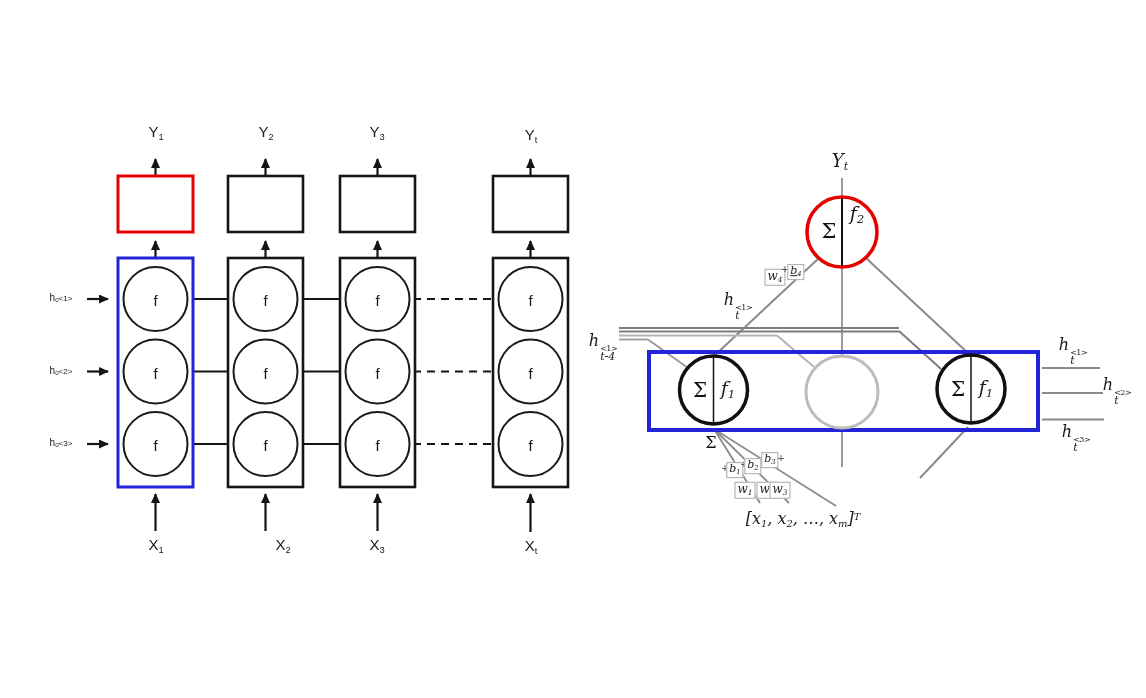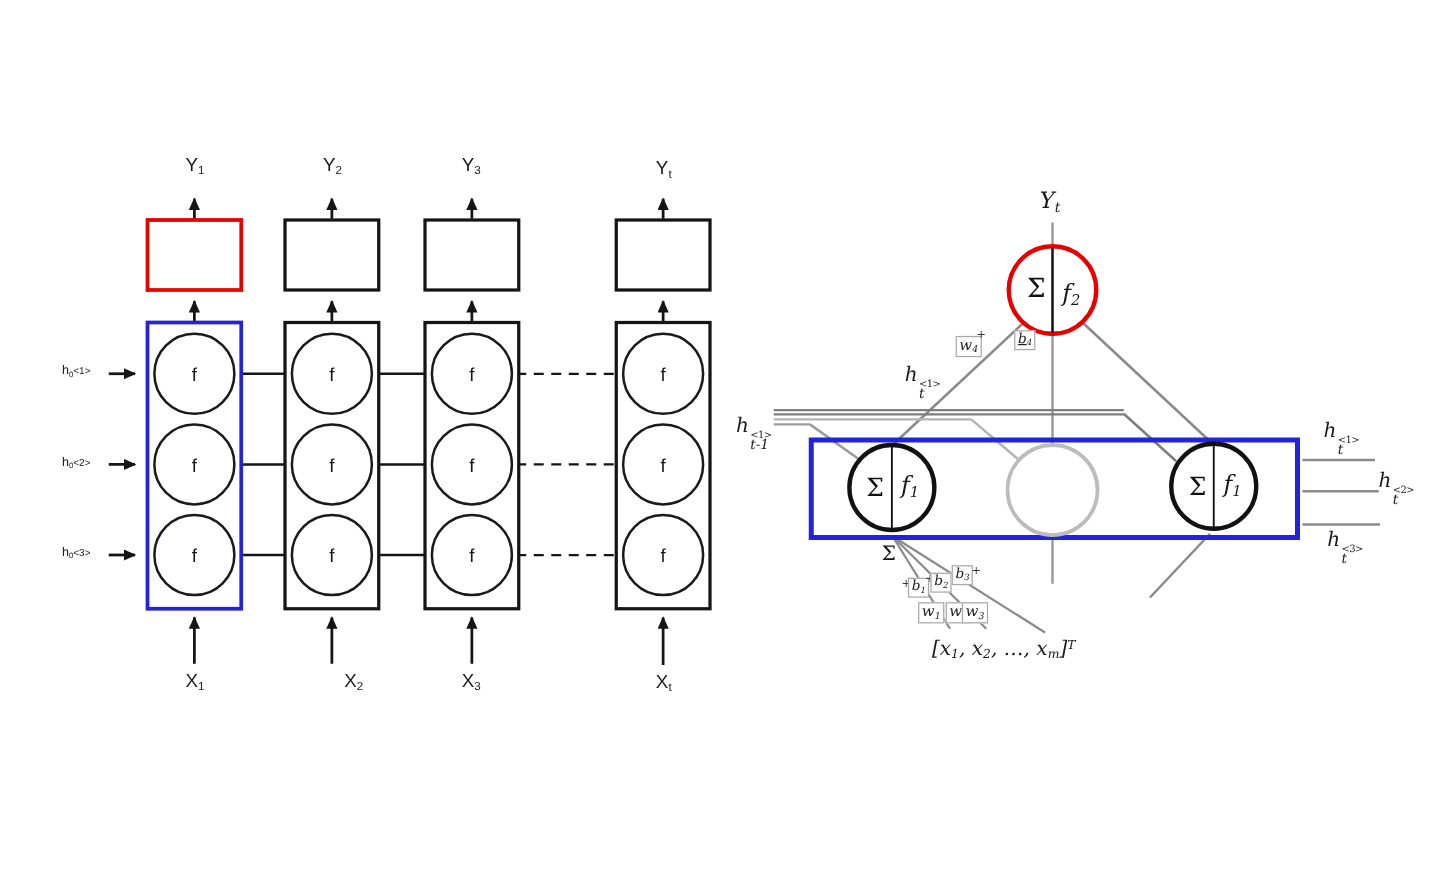--- a/index.html
+++ b/index.html
@@ -182,43 +182,43 @@
   <div class="lbl sans flab" style="left:377.5px;top:300px;">f</div>
   <div class="lbl sans flab" style="left:377.5px;top:372.5px;">f</div>
   <div class="lbl sans flab" style="left:377.5px;top:445px;">f</div>
   <div class="lbl sans flab" style="left:530.5px;top:300px;">f</div>
   <div class="lbl sans flab" style="left:530.5px;top:372.5px;">f</div>
   <div class="lbl sans flab" style="left:530.5px;top:445px;">f</div>
 
   <div class="lbl math" style="left:840px;top:162px;font-size:18px;"><span>Y</span><span class="sub">t</span></div>
 
   <div class="lbl sig sigred" style="left:829px;top:231px;">Σ</div>
-  <div class="lbl math fsub" style="left:857px;top:236px;"><span>f</span><span class="sub">2</span></div>
+  <div class="lbl math fsub" style="left:857px;top:215px;"><span>f</span><span class="sub">2</span></div>
 
   <div class="lbl math ht" style="left:738px;top:306px;"><span>h</span><span class="stk">
         <span class="sp">&lt;1&gt;</span>
         <span class="sb">t</span>
       </span></div>
 
   <div class="lbl math ht" style="left:603px;top:347px;"><span>h</span><span class="stk">
         <span class="sp">&lt;1&gt;</span>
-        <span class="sb">t-1</span>
+        <span class="sb">t-4</span>
       </span></div>
 
   <div class="lbl sig" style="left:700px;top:390px;">Σ</div>
   <div class="lbl math fsub" style="left:728px;top:390px;"><span>f</span><span class="sub">1</span></div>
 
   <div class="lbl sig" style="left:958px;top:389px;">Σ</div>
   <div class="lbl math fsub" style="left:986px;top:389px;"><span>f</span><span class="sub">1</span></div>
 
   <div class="lbl sig" style="left:711px;top:443px;font-size:16px;">Σ</div>
 
   <div class="lbl box wbox" style="left:775px;top:277px;"><span>w</span><span class="sub">4</span></div>
   <div class="lbl plus" style="left:785px;top:269px;">+</div>
-  <div class="lbl box bbox" style="left:820px;top:272px;text-decoration:underline;"><span>b</span><span class="sub">4</span></div>
+  <div class="lbl box bbox" style="left:796px;top:272px;text-decoration:underline;"><span>b</span><span class="sub">4</span></div>
 
   <div class="lbl plus" style="left:725px;top:468px;">+</div>
   <div class="lbl box bbox" style="left:735px;top:470px;"><span>b</span><span class="sub">1</span></div>
   <div class="lbl plus" style="left:744px;top:464px;">+</div>
   <div class="lbl box bbox" style="left:753px;top:466px;"><span>b</span><span class="sub">2</span></div>
   <div class="lbl box bbox" style="left:770px;top:460px;"><span>b</span><span class="sub">3</span></div>
   <div class="lbl plus" style="left:781px;top:458px;">+</div>
 
   <div class="lbl box wbox" style="left:745px;top:490px;"><span>w</span><span class="sub">1</span></div>
   <div class="lbl box wbox" style="left:767px;top:490px;"><span>w</span><span class="sub">2</span></div>

